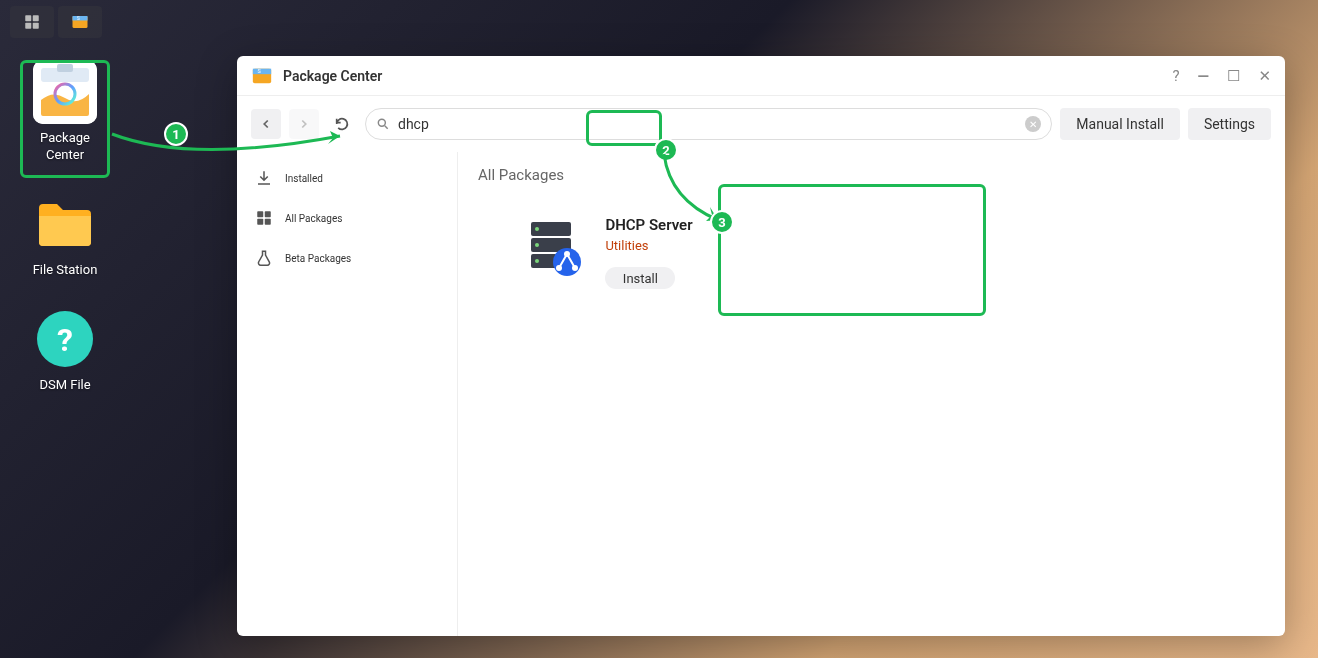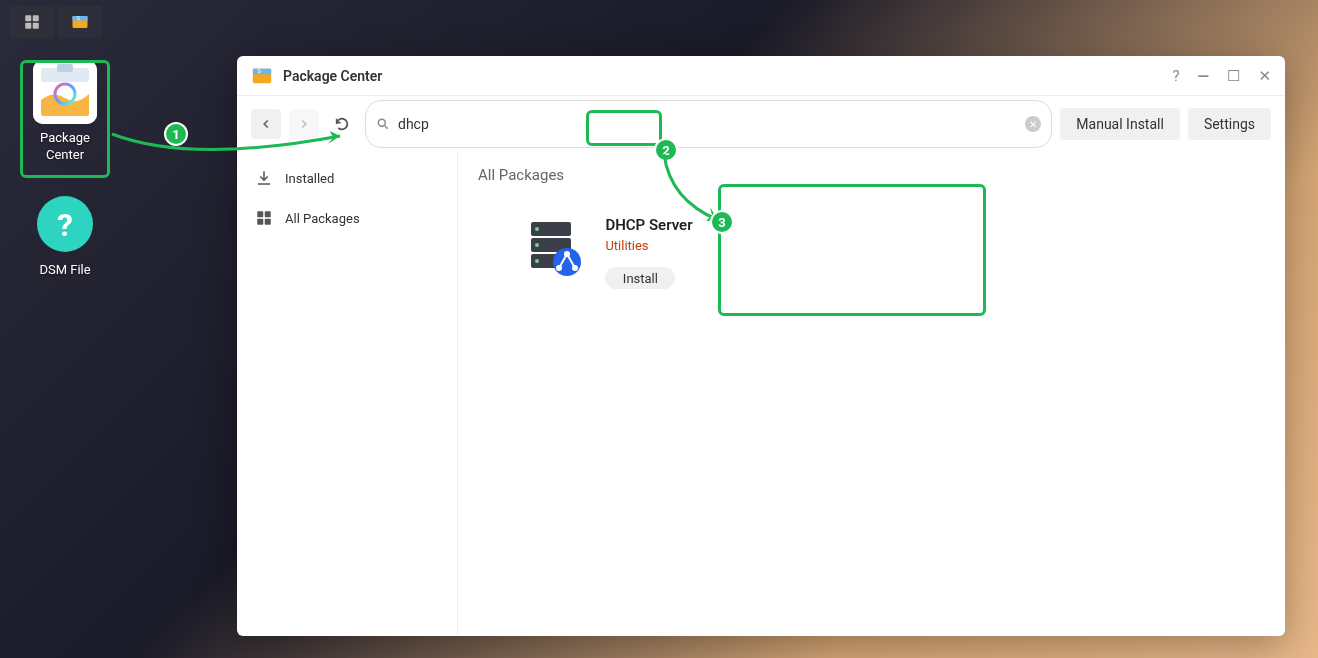--- a/index.html
+++ b/index.html
@@ -21,30 +21,30 @@
 .titlebar { height: 40px; display: flex; align-items: center; padding: 0 14px; border-bottom: 1px solid #eee; }
 .titlebar-icon { width: 22px; height: 22px; margin-right: 10px; }
 .titlebar-title { font-size: 14px; font-weight: 600; color: #333; flex: 1; }
 .titlebar-controls { display: flex; gap: 18px; color: #888; }
 .titlebar-controls span { cursor: pointer; font-size: 15px; }
 
 
 .toolbar { height: 56px; display: flex; align-items: center; padding: 0 14px; gap: 8px; }
 .nav-btn { width: 30px; height: 30px; background: #f0f0f2; border-radius: 4px; display: flex; align-items: center; justify-content: center; cursor: pointer; color: #666; font-size: 14px; }
 .nav-btn.disabled { opacity: 0.4; }
-.search-wrap { flex: 1; position: relative; background: #fff; border: 1px solid #ddd; border-radius: 16px; height: 48px; display: flex; align-items: center; padding: 0 10px; }
+.search-wrap { flex: 1; position: relative; background: #fff; border: 1px solid #ddd; border-radius: 16px; height: 32px; display: flex; align-items: center; padding: 0 10px; }
 .search-wrap svg { width: 14px; height: 14px; margin-right: 8px; color: #888; }
 .search-input { border: none; outline: none; flex: 1; font-size: 14px; color: #333; background: transparent; }
 .clear-btn { width: 16px; height: 16px; background: #ccc; border-radius: 50%; display:flex; align-items:center; justify-content:center; color:#fff; font-size:10px; cursor:pointer; }
 .action-btn { height: 32px; padding: 0 16px; background: #f0f0f2; border-radius: 4px; border: none; font-size: 14px; color: #333; cursor: pointer; }
 
 
 .window-body { flex: 1; display: flex; }
 .sidebar { width: 220px; padding: 6px 0; }
-.sidebar-item { height: 40px; display: flex; align-items: center; padding: 0 18px; font-size: 13px; color: #333; cursor: pointer; gap: 12px; }
+.sidebar-item { height: 40px; display: flex; align-items: center; padding: 0 18px; font-size: 10px; color: #333; cursor: pointer; gap: 12px; }
 .sidebar-item svg { width: 18px; height: 18px; color: #555; }
 .content { flex: 1; border-left: 1px solid #eee; padding: 14px 20px; }
 .content-title { font-size: 15px; color: #666; margin-bottom: 18px; }
 .package-card { display: flex; gap: 18px; padding: 14px 8px; width: 260px; justify-content: center; }
 .package-icon { width: 64px; height: 64px; position: relative; }
 .package-info { display: flex; flex-direction: column; gap: 4px; }
 .package-name { font-size: 15px; font-weight: 600; color: #222; }
 .package-cat { font-size: 13px; color: #c2410c; }
 .install-btn { margin-top: 10px; width: 70px; height: 22px; background: #f0f0f2; border: none; border-radius: 14px; font-size: 13px; color: #333; cursor: pointer; }
 
@@ -90,20 +90,29 @@
               <stop offset="1" stop-color="#5fffd0"></stop>
             </linearGradient>
           </defs>
         </svg>
     </div>
     <div class="desktop-icon-label">Package Center</div>
   </div>
   <div class="desktop-icon">
     <div class="desktop-icon-img">
       <svg viewBox="0 0 64 64" width="64" height="64">
+          <path d="M6 16 Q6 12 10 12 L24 12 L30 18 L54 18 Q58 18 58 22 L58 50 Q58 54 54 54 L10 54 Q6 54 6 50 Z" fill="#ffb020"></path>
+          <path d="M6 24 L58 24 L58 50 Q58 54 54 54 L10 54 Q6 54 6 50 Z" fill="#ffc950"></path>
+        </svg>
+    </div>
+    <div class="desktop-icon-label">File Station</div>
+  </div>
+  <div class="desktop-icon">
+    <div class="desktop-icon-img">
+      <svg viewBox="0 0 64 64" width="64" height="64">
           <circle cx="32" cy="32" r="28" fill="#2dd4bf"></circle>
           <text x="32" y="44" font-size="32" text-anchor="middle" fill="#fff" font-weight="bold">?</text>
         </svg>
     </div>
     <div class="desktop-icon-label">DSM File</div>
   </div>
 </div>
 
 <div class="window">
   <div class="titlebar">
@@ -158,20 +167,26 @@
         <span>Installed</span>
       </div>
       <div class="sidebar-item">
         <svg viewBox="0 0 24 24" fill="currentColor">
             <rect x="3" y="3" width="8" height="8" rx="1"></rect>
             <rect x="13" y="3" width="8" height="8" rx="1"></rect>
             <rect x="3" y="13" width="8" height="8" rx="1"></rect>
             <rect x="13" y="13" width="8" height="8" rx="1"></rect>
           </svg>
         <span>All Packages</span>
+      </div>
+      <div class="sidebar-item">
+        <svg viewBox="0 0 24 24" fill="none" stroke="currentColor" stroke-width="2">
+            <path d="M9 3h6M10 3v5l-5 9a3 3 0 0 0 2.6 4.5h8.8A3 3 0 0 0 19 17l-5-9V3"></path>
+          </svg>
+        <span>Beta Packages</span>
       </div>
     </div>
 
     <div class="content">
       <div class="content-title">All Packages</div>
       <div class="package-card">
         <div class="package-icon">
           <svg viewBox="0 0 64 64" width="64" height="64">
               <rect x="8" y="6" width="40" height="14" rx="2" fill="#3a3f4a"></rect>
               <rect x="8" y="22" width="40" height="14" rx="2" fill="#3a3f4a"></rect>

